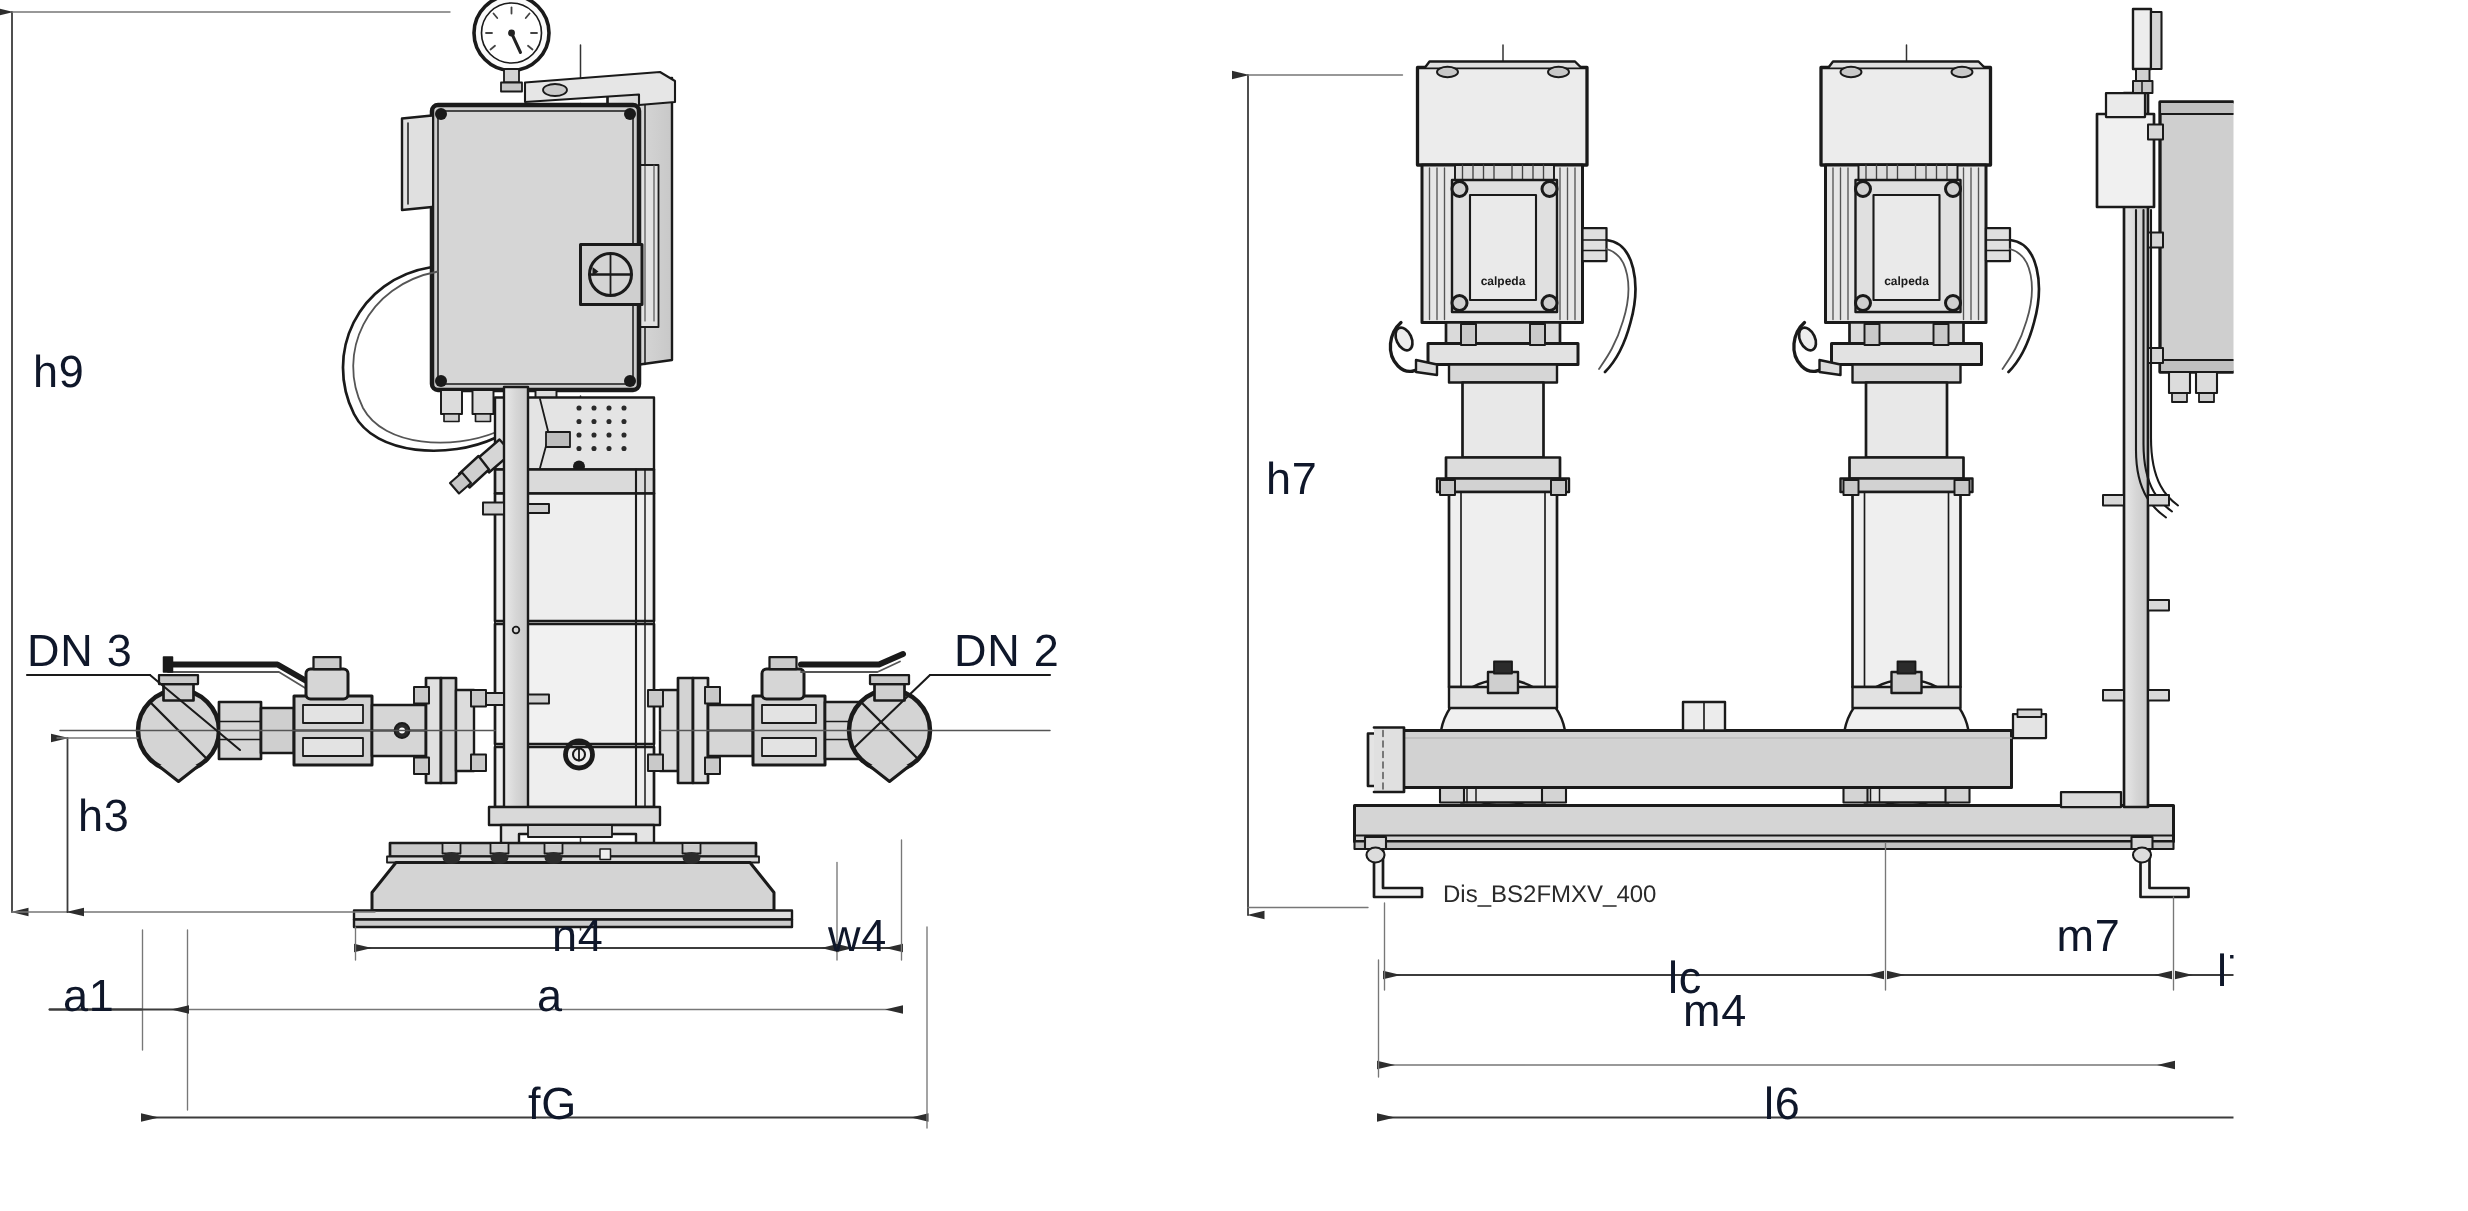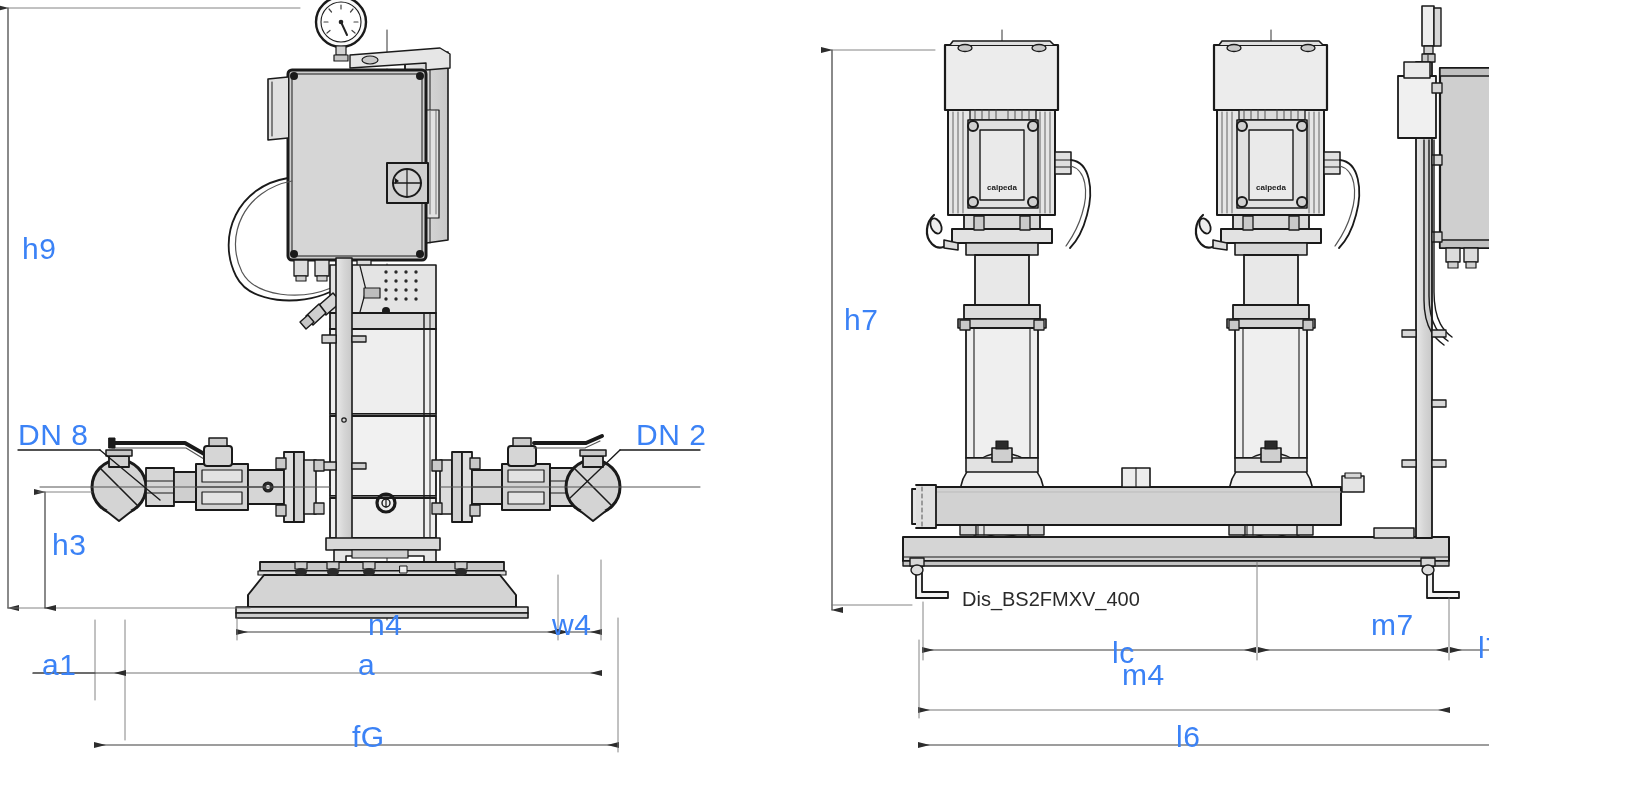--- a/index.html
+++ b/index.html
@@ -1,22 +1,22 @@
 <!DOCTYPE html>
 <html><head>
 <meta charset="utf-8">
 <style>
   html,body{margin:0;padding:0;background:#ffffff;}
   body{font-family:"Liberation Sans", sans-serif;}
   #sheet{position:relative;width:1489px;height:807px;background:#fff;overflow:hidden;}
   #sheet svg{position:absolute;left:0;top:0;}
-  .dimlabel{position:absolute;font-family:"Liberation Sans",sans-serif;color:#3b82f6;
+  .dimlabel{position:absolute;font-family:"Liberation Sans",sans-serif;color:#0f172a;
             font-size:30px;letter-spacing:0.5px;white-space:nowrap;}
   .partlabel{position:absolute;font-family:"Liberation Sans",sans-serif;color:#2a2a2a;
-            font-size:20px;white-space:nowrap;}
+            font-size:16px;white-space:nowrap;}
 </style>
 </head>
 <body>
 
 <div id="sheet">
 
 <svg width="1645" height="807" viewBox="0 0 1645 807">
   <defs>
     <marker id="ar" markerWidth="12" markerHeight="8" refX="11" refY="4" orient="auto" markerUnits="userSpaceOnUse">
       <path d="M0,4 L12,1.1 L12,6.9 Z" fill="#2d2d2d"></path>
@@ -591,21 +591,21 @@
 </svg>
 
 <div class="dimlabel" style="left:22px;top:232px;">h9</div>
 <div class="dimlabel" style="left:52px;top:528px;">h3</div>
 <div class="dimlabel" style="left:368px;top:608px;">n4</div>
 <div class="dimlabel" style="left:552px;top:608px;">w4</div>
 <div class="dimlabel" style="left:358px;top:648px;">a</div>
 <div class="dimlabel" style="left:42px;top:648px;">a1</div>
 <div class="dimlabel" style="left:352px;top:720px;">fG</div>
 
-<div class="dimlabel" style="left:18px;top:418px;">DN 8</div>
+<div class="dimlabel" style="left:18px;top:418px;">DN 3</div>
 <div class="dimlabel" style="left:636px;top:418px;">DN 2</div>
 
 <div class="dimlabel" style="left:844px;top:303px;">h7</div>
 <div class="dimlabel" style="left:1112px;top:636px;">lc</div>
 <div class="dimlabel" style="left:1358px;top:608px;margin-left:13px;">m7</div>
 <div class="dimlabel" style="left:1478px;top:604px;margin-top:27px;">l7</div>
 <div class="dimlabel" style="left:1122px;top:658px;">m4</div>
 <div class="dimlabel" style="left:1176px;top:720px;">l6</div>
 
 <div class="partlabel" style="left:962px;top:588px;">Dis_BS2FMXV_400</div>

